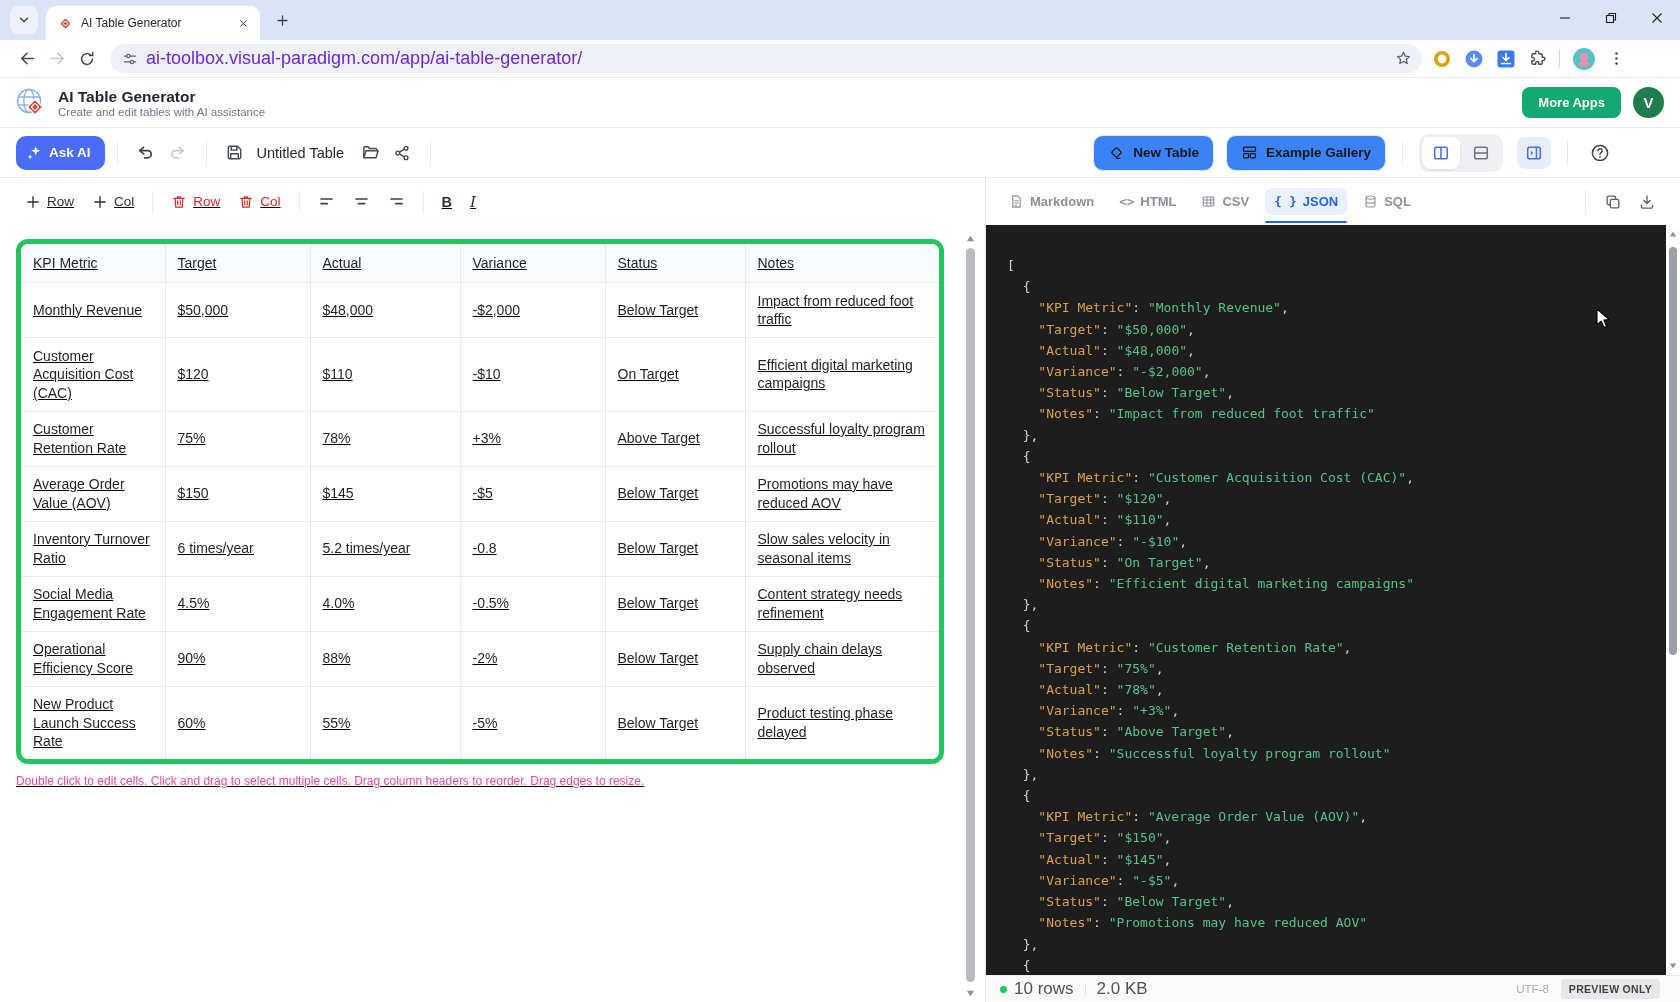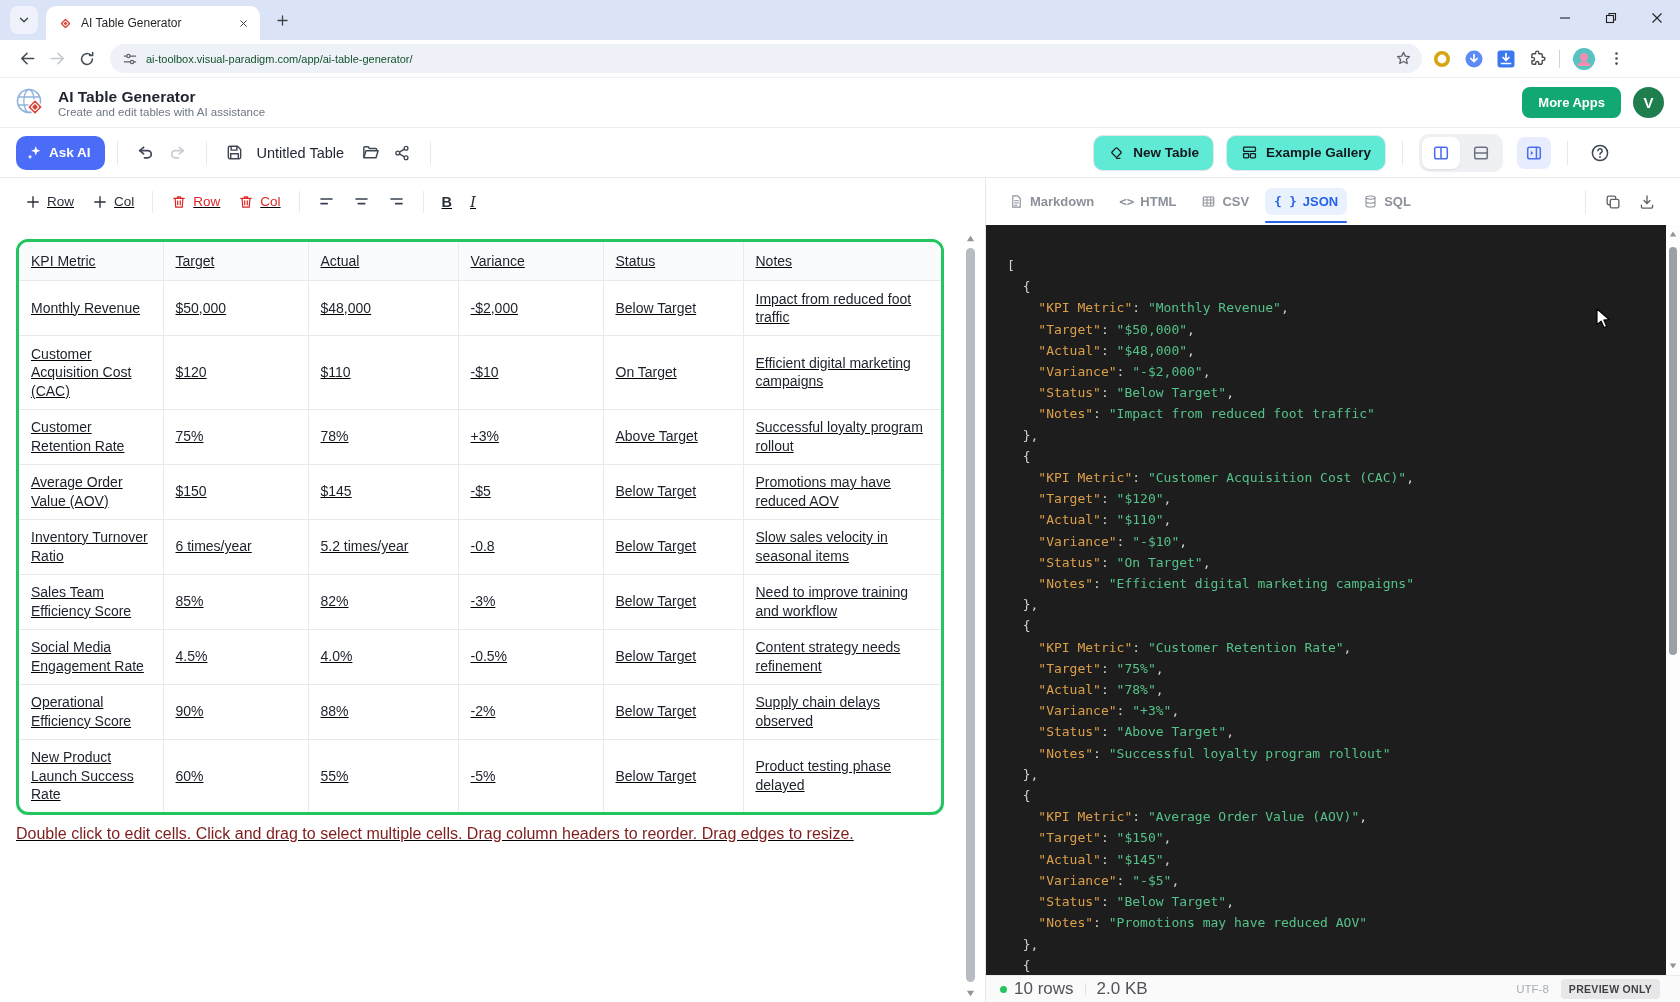--- a/index.html
+++ b/index.html
@@ -19,21 +19,21 @@
   .new-tab { border:none; background:none; width:28px; height:28px; margin:0 0 6px 8px; border-radius:50%;
     display:flex; align-items:center; justify-content:center; cursor:pointer; }
   .win-controls { position:absolute; right:0; top:0; height:40px; display:flex; }
   .win-btn { width:46px; height:36px; display:flex; align-items:center; justify-content:center; color:#202124; }
 
   .navbar { height:38px; background:#fff; display:flex; align-items:center; padding:0 10px 0 12px;
     border-bottom:1px solid #eceef2; flex:none; }
   .nav-ic { width:30px; height:30px; border-radius:50%; display:flex; align-items:center; justify-content:center; flex:none; }
   .url-pill { height:29px; background:#eef1f8; border-radius:15px; flex:1; margin:0 10px 0 8px;
     display:flex; align-items:center; padding:0 10px 0 12px; gap:8px; max-width:1312px; }
-  .url-text { font-size:11px; color:#14532d; flex:1; white-space:nowrap; overflow:hidden; }
+  .url-text { font-size:18px; color:#6d28d9; flex:1; white-space:nowrap; overflow:hidden; }
   .ext-area { display:flex; align-items:center; gap:12px; padding-right:4px; }
   .chrome-divider { width:1px; height:18px; background:#cfd3da; }
 
   
   .appheader { height:50px; background:#fff; border-bottom:1px solid #eaecef; display:flex;
     align-items:center; padding:0 16px 0 14px; flex:none; }
   .logo { position:relative; width:34px; height:34px; flex:none; margin-right:10px; }
   .app-title { font-size:15.5px; font-weight:bold; color:#1f2430; line-height:18px; }
   .app-sub { font-size:11.5px; color:#6f7684; }
   .header-spacer { flex:1; }
@@ -46,21 +46,21 @@
   .maintoolbar { height:50px; background:#fff; border-bottom:1px solid #e8eaee; display:flex;
     align-items:center; padding:0 32px 0 16px; flex:none; }
   .askai { background:var(--accent-blue,#4a6cf7); color:#fff; border:none; border-radius:10px; height:34px;
     padding:0 14px 0 10px; font-size:13.5px; font-weight:bold; display:flex; align-items:center; gap:6px;
     cursor:pointer; font-family:inherit; }
   .tb-divider { width:1px; height:24px; background:#e6e8ec; margin:0 12px; flex:none; }
   .icon-btn { width:32px; height:32px; border:none; background:none; border-radius:7px; display:flex;
     align-items:center; justify-content:center; cursor:pointer; flex:none; }
   .doc-name { font-size:14.5px; font-weight:500; color:#222834; margin:0 10px 0 6px; white-space:nowrap; }
   .right-group { margin-left:auto; display:flex; align-items:center; }
-  .ghost-btn { height:36px; border:1px solid #e3e6eb; background:#5eead4; border-radius:10px; padding:0 14px;
+  .ghost-btn { height:36px; border:1px solid #e3e6eb; background:#3b82f6; border-radius:10px; padding:0 14px;
     font-size:13.5px; font-weight:bold; color:#14181f; display:flex; align-items:center; gap:8px; cursor:pointer;
     font-family:inherit; white-space:nowrap; }
   .seg { background:#eef0f4; border-radius:10px; padding:3px; display:flex; gap:2px; }
   .seg-btn { width:38px; height:32px; border:none; border-radius:8px; background:transparent; display:flex;
     align-items:center; justify-content:center; cursor:pointer; }
   .seg-btn.active { background:#fff; box-shadow:0 1px 2px rgba(0,0,0,.08); }
   .tint-btn { width:34px; height:32px; border:none; border-radius:8px; background:#e7edfd; display:flex;
     align-items:center; justify-content:center; cursor:pointer; }
 
   
@@ -72,30 +72,30 @@
   
   .table-toolbar { height:47px; display:flex; align-items:center; padding-left:16px; }
   .tt-btn { border:none; background:none; display:flex; align-items:center; gap:6px; font-size:13.5px;
     font-weight:500; color:#2a303b; padding:6px 9px; border-radius:7px; cursor:pointer; font-family:inherit; }
   .tt-btn.red { color:var(--danger-red,#dc2626); }
   .tt-div { width:1px; height:22px; background:#e8eaee; margin:0 9px; }
   .italic-glyph { font-family:"DejaVu Serif", serif; font-style:italic; font-size:15px; color:#2a303b; }
   .bold-glyph { font-size:14.5px; font-weight:bold; color:#2a303b; }
 
   
-  .table-card { margin:14px 0 0 16px; width:928px; border:3px solid #22c55e; border-radius:12px; overflow:hidden;
+  .table-card { margin:14px 0 0 16px; width:928px; border:5px solid #22c55e; border-radius:12px; overflow:hidden;
     background:#fff; }
   table.kpi { width:100%; border-collapse:collapse; table-layout:fixed; }
   table.kpi th { background:#fafbfc; font-size:14px; font-weight:500; color:#1c212b; text-align:left;
     padding:11px 12px; border-bottom:1px solid #e8eaed; border-right:1px solid #e8eaed; }
   table.kpi th:last-child, table.kpi td:last-child { border-right:none; }
   table.kpi td { font-size:14px; color:#1c212b; padding:8.5px 12px; border-bottom:1px solid #e8eaed;
     border-right:1px solid #e8eaed; vertical-align:middle; line-height:18.5px; }
   table.kpi tr:last-child td { border-bottom:none; }
-  .hint { font-size:16px; color:#7f1d1d; margin:10px 0 0 16px; }
+  .hint { font-size:12px; color:#ec4899; margin:10px 0 0 16px; }
 
   
   .vscroll { position:absolute; top:56px; bottom:4px; right:8px; width:13px; }
   .vscroll .arr { position:absolute; left:2px; width:9px; height:9px; }
   .vscroll .thumb { position:absolute; left:2px; right:2px; border-radius:5px; background:#b7bbc2; }
 
   
   .preview-tabs { height:47px; display:flex; align-items:center; padding:0 16px 0 14px; background:#fff; position:relative; }
   .ptab { display:flex; align-items:center; gap:6px; font-size:13px; font-weight:bold; color:#8b9099;
     margin-right:7px; padding:6px 9px; border-radius:7px; cursor:pointer; position:relative; }
@@ -471,28 +471,20 @@
                 <td>Below Target</td>
                 <td>Promotions may have reduced AOV</td>
               </tr>
               <tr>
                 <td>Inventory Turnover Ratio</td>
                 <td>6 times/year</td>
                 <td>5.2 times/year</td>
                 <td>-0.8</td>
                 <td>Below Target</td>
                 <td>Slow sales velocity in seasonal items</td>
-              </tr>
-              <tr>
-                <td>Sales Team Efficiency Score</td>
-                <td>85%</td>
-                <td>82%</td>
-                <td>-3%</td>
-                <td>Below Target</td>
-                <td>Need to improve training and workflow</td>
               </tr>
               <tr>
                 <td>Social Media Engagement Rate</td>
                 <td>4.5%</td>
                 <td>4.0%</td>
                 <td>-0.5%</td>
                 <td>Below Target</td>
                 <td>Content strategy needs refinement</td>
               </tr>
               <tr>

